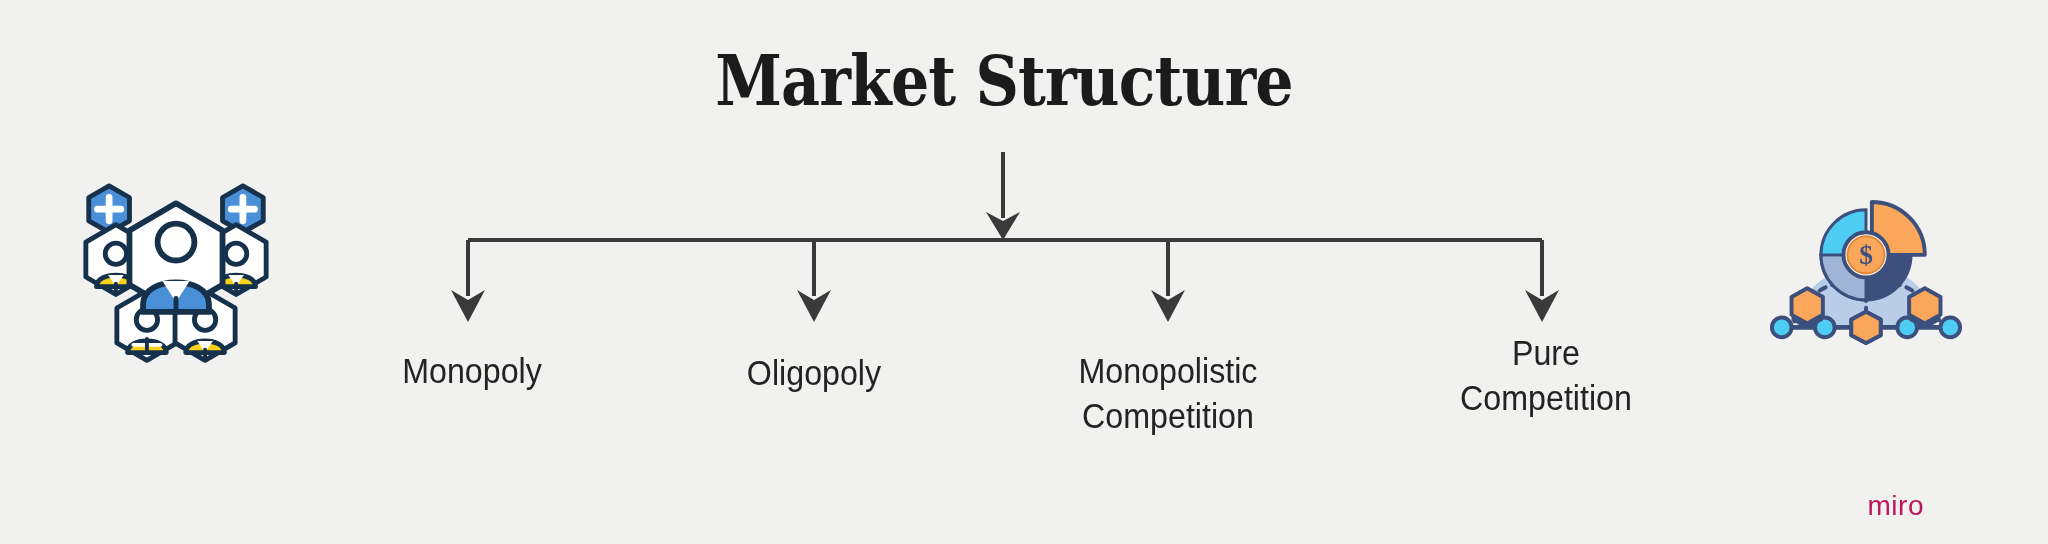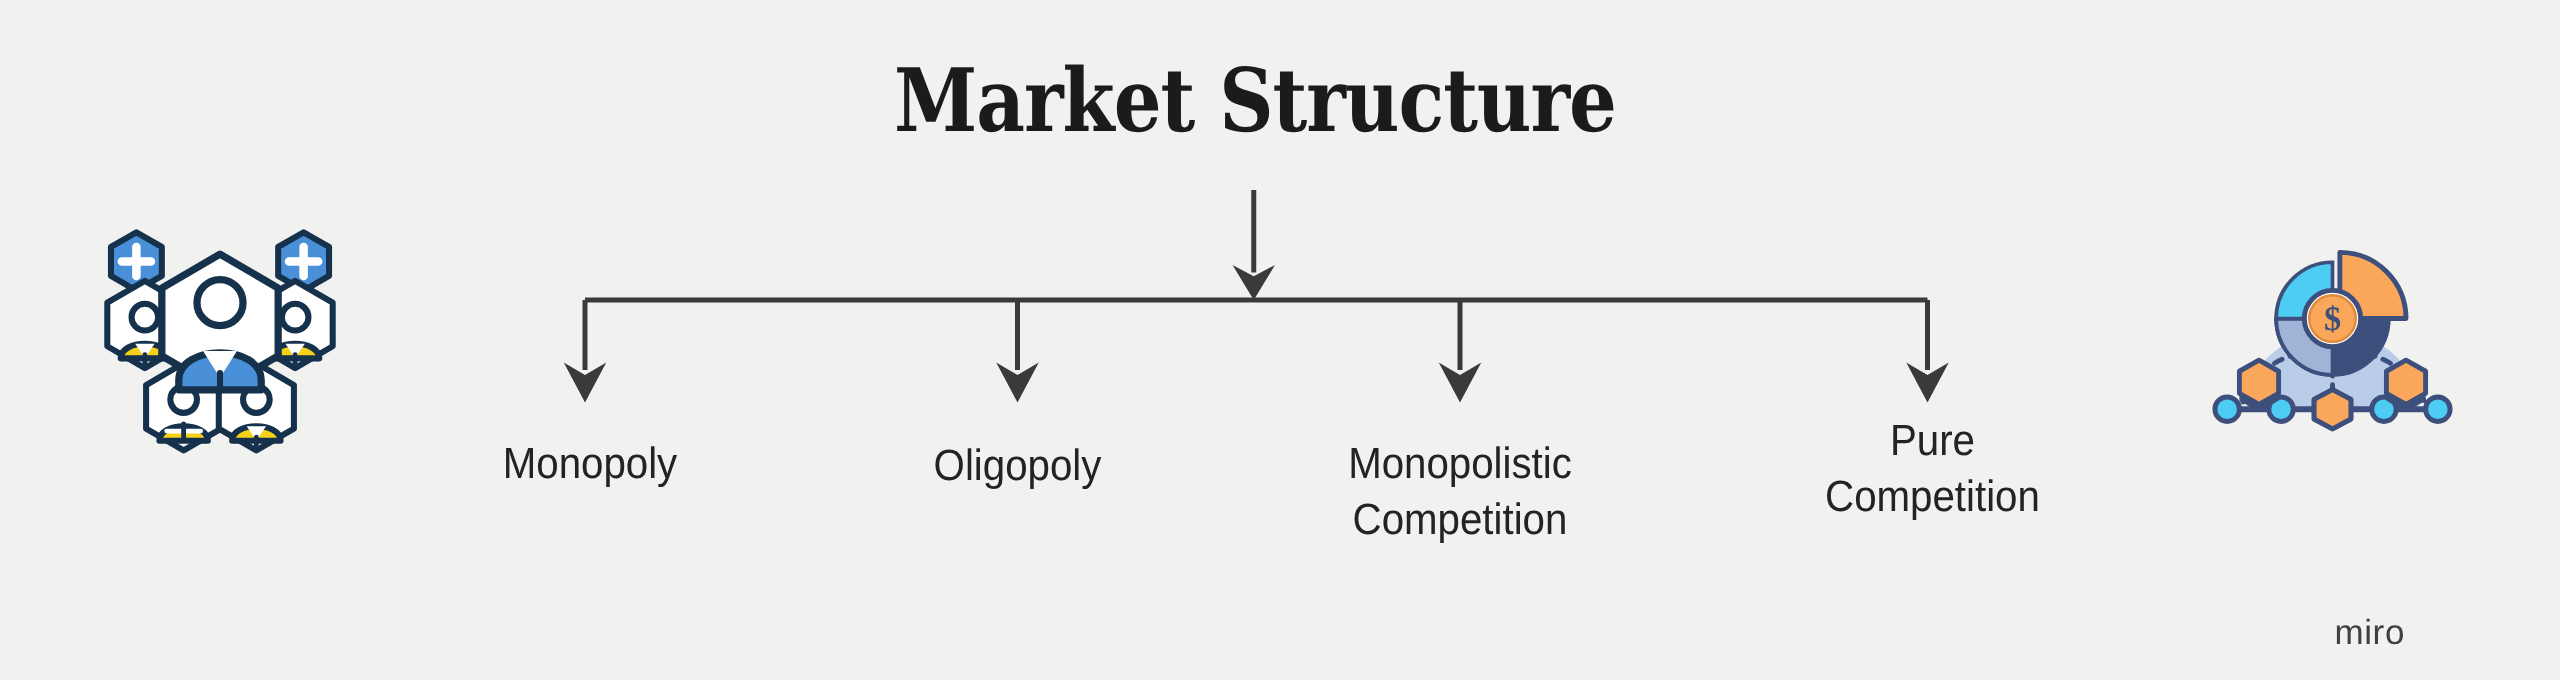--- a/index.html
+++ b/index.html
@@ -82,21 +82,21 @@
   }
 
   
   #watermark {
     position: absolute;
     right: 36px;
     bottom: 22px;
     font-family: "Liberation Sans", sans-serif;
     font-size: 28px;
     letter-spacing: 0.5px;
-    color: #404040;
+    color: #be185d;
     font-weight: 500;
   }
 </style>
 </head>
 <body>
 
 <div id="canvas">
 
   <div id="page-title">Market Structure</div>
 

